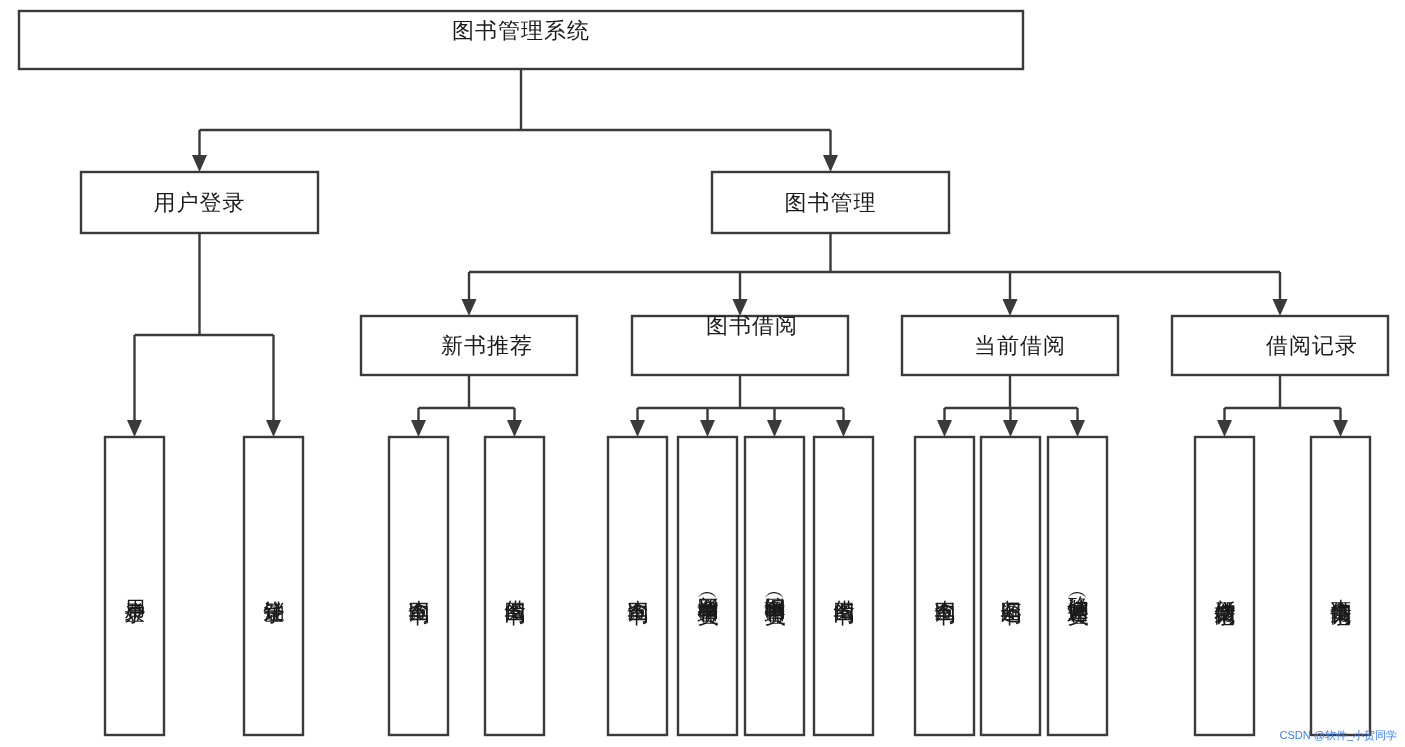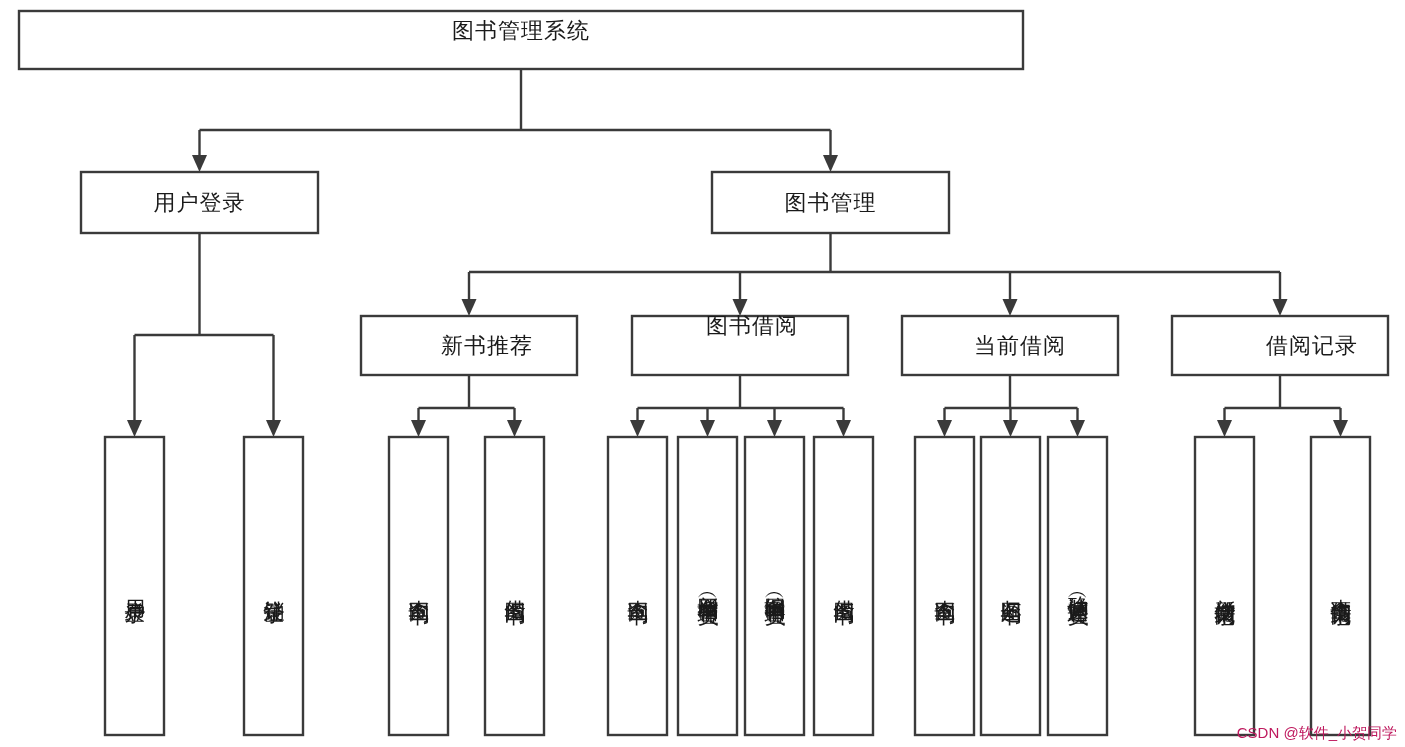--- a/index.html
+++ b/index.html
@@ -56,22 +56,22 @@
     font-size:22px;
     color:#1a1a1a;
     white-space:nowrap;
     letter-spacing:1px;
   }
   #watermark{
     position:absolute;
     right:8px;
     bottom:4px;
     font-family:"Liberation Sans","DejaVu Sans",sans-serif;
-    font-size:15px;
-    color:#be185d;
+    font-size:11px;
+    color:#3b82f6;
     white-space:nowrap;
     pointer-events:none;
   }
 </style>
 </head>
 <body>
 
 <div id="diagram-root">
 
   <svg id="tree" viewBox="0 0 1405 747" preserveAspectRatio="none">

